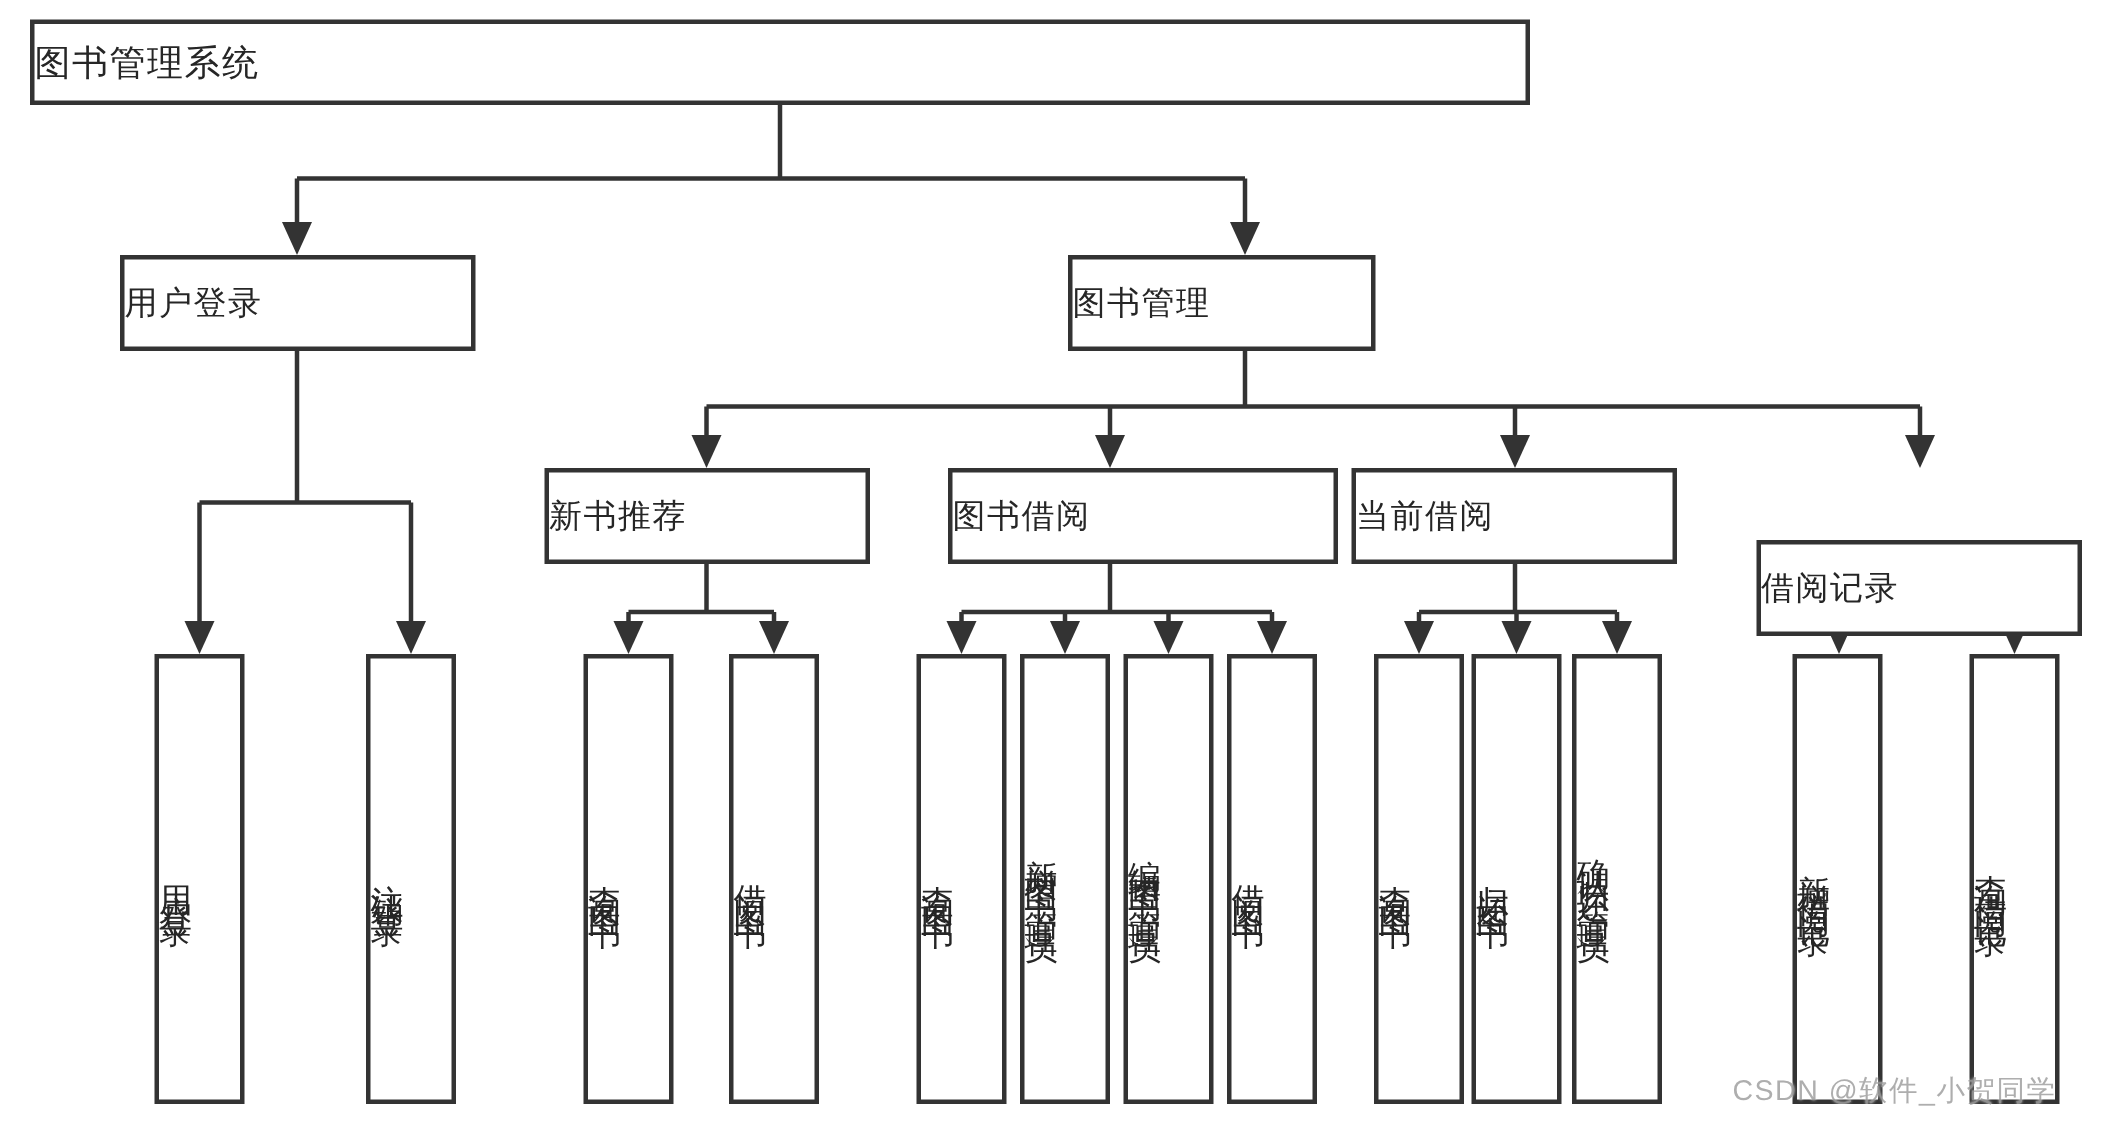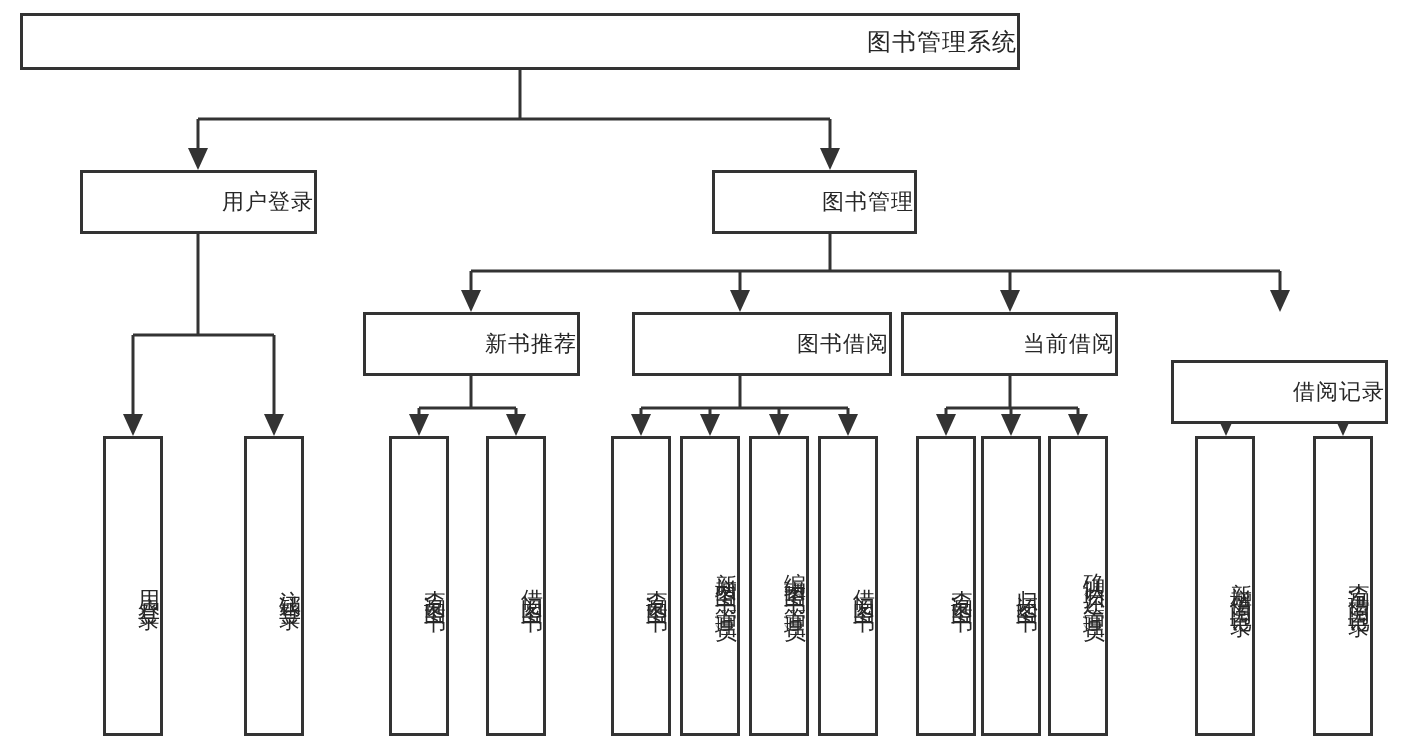--- a/index.html
+++ b/index.html
@@ -19,21 +19,21 @@
   }
   .connectors line { stroke: #333333; stroke-width: 3; }
   .connectors polygon { fill: #333333; stroke: none; }
   .node {
     position: absolute;
     box-sizing: border-box;
     border: 3px solid #333333;
     background: #ffffff;
     display: flex;
     align-items: center;
-    justify-content: flex-end;
+    justify-content: flex-start;
   }
   .hlabel {
     font-size: 22px;
     letter-spacing: 1px;
     white-space: nowrap;
   }
   .root-label { font-size: 24px; }
   .vlabel {
     writing-mode: vertical-rl;
     text-orientation: mixed;
@@ -140,21 +140,21 @@
     <span class="hlabel root-label">图书管理系统</span>
   </div>
 
   <div class="node" style="left:80px; top:170px; width:237px; height:64px;">
     <span class="hlabel">用户登录</span>
   </div>
   <div class="node" style="left:712px; top:170px; width:205px; height:64px;">
     <span class="hlabel">图书管理</span>
   </div>
 
-  <div class="node" style="left:363px; top:312px; width:217px; height:64px;padding-left:28px;">
+  <div class="node" style="left:363px; top:312px; width:217px; height:64px;">
     <span class="hlabel">新书推荐</span>
   </div>
   <div class="node" style="left:632px; top:312px; width:260px; height:64px;">
     <span class="hlabel">图书借阅</span>
   </div>
   <div class="node" style="left:901px; top:312px; width:217px; height:64px;">
     <span class="hlabel">当前借阅</span>
   </div>
   <div class="node" style="left:1171px; top:312px; width:217px; height:64px;margin-top:48px;">
     <span class="hlabel">借阅记录</span>
@@ -197,14 +197,15 @@
     <span class="vlabel">确认归还（管理员）</span>
   </div>
 
   <div class="node" style="left:1195px; top:436px; width:60px; height:300px;">
     <span class="vlabel">新增借阅记录</span>
   </div>
   <div class="node" style="left:1313px; top:436px; width:60px; height:300px;">
     <span class="vlabel">查询借阅记录</span>
   </div>
 
+  <div class="watermark">CSDN @软件_小贺同学</div>
 
 </div>
 
 </body></html>

